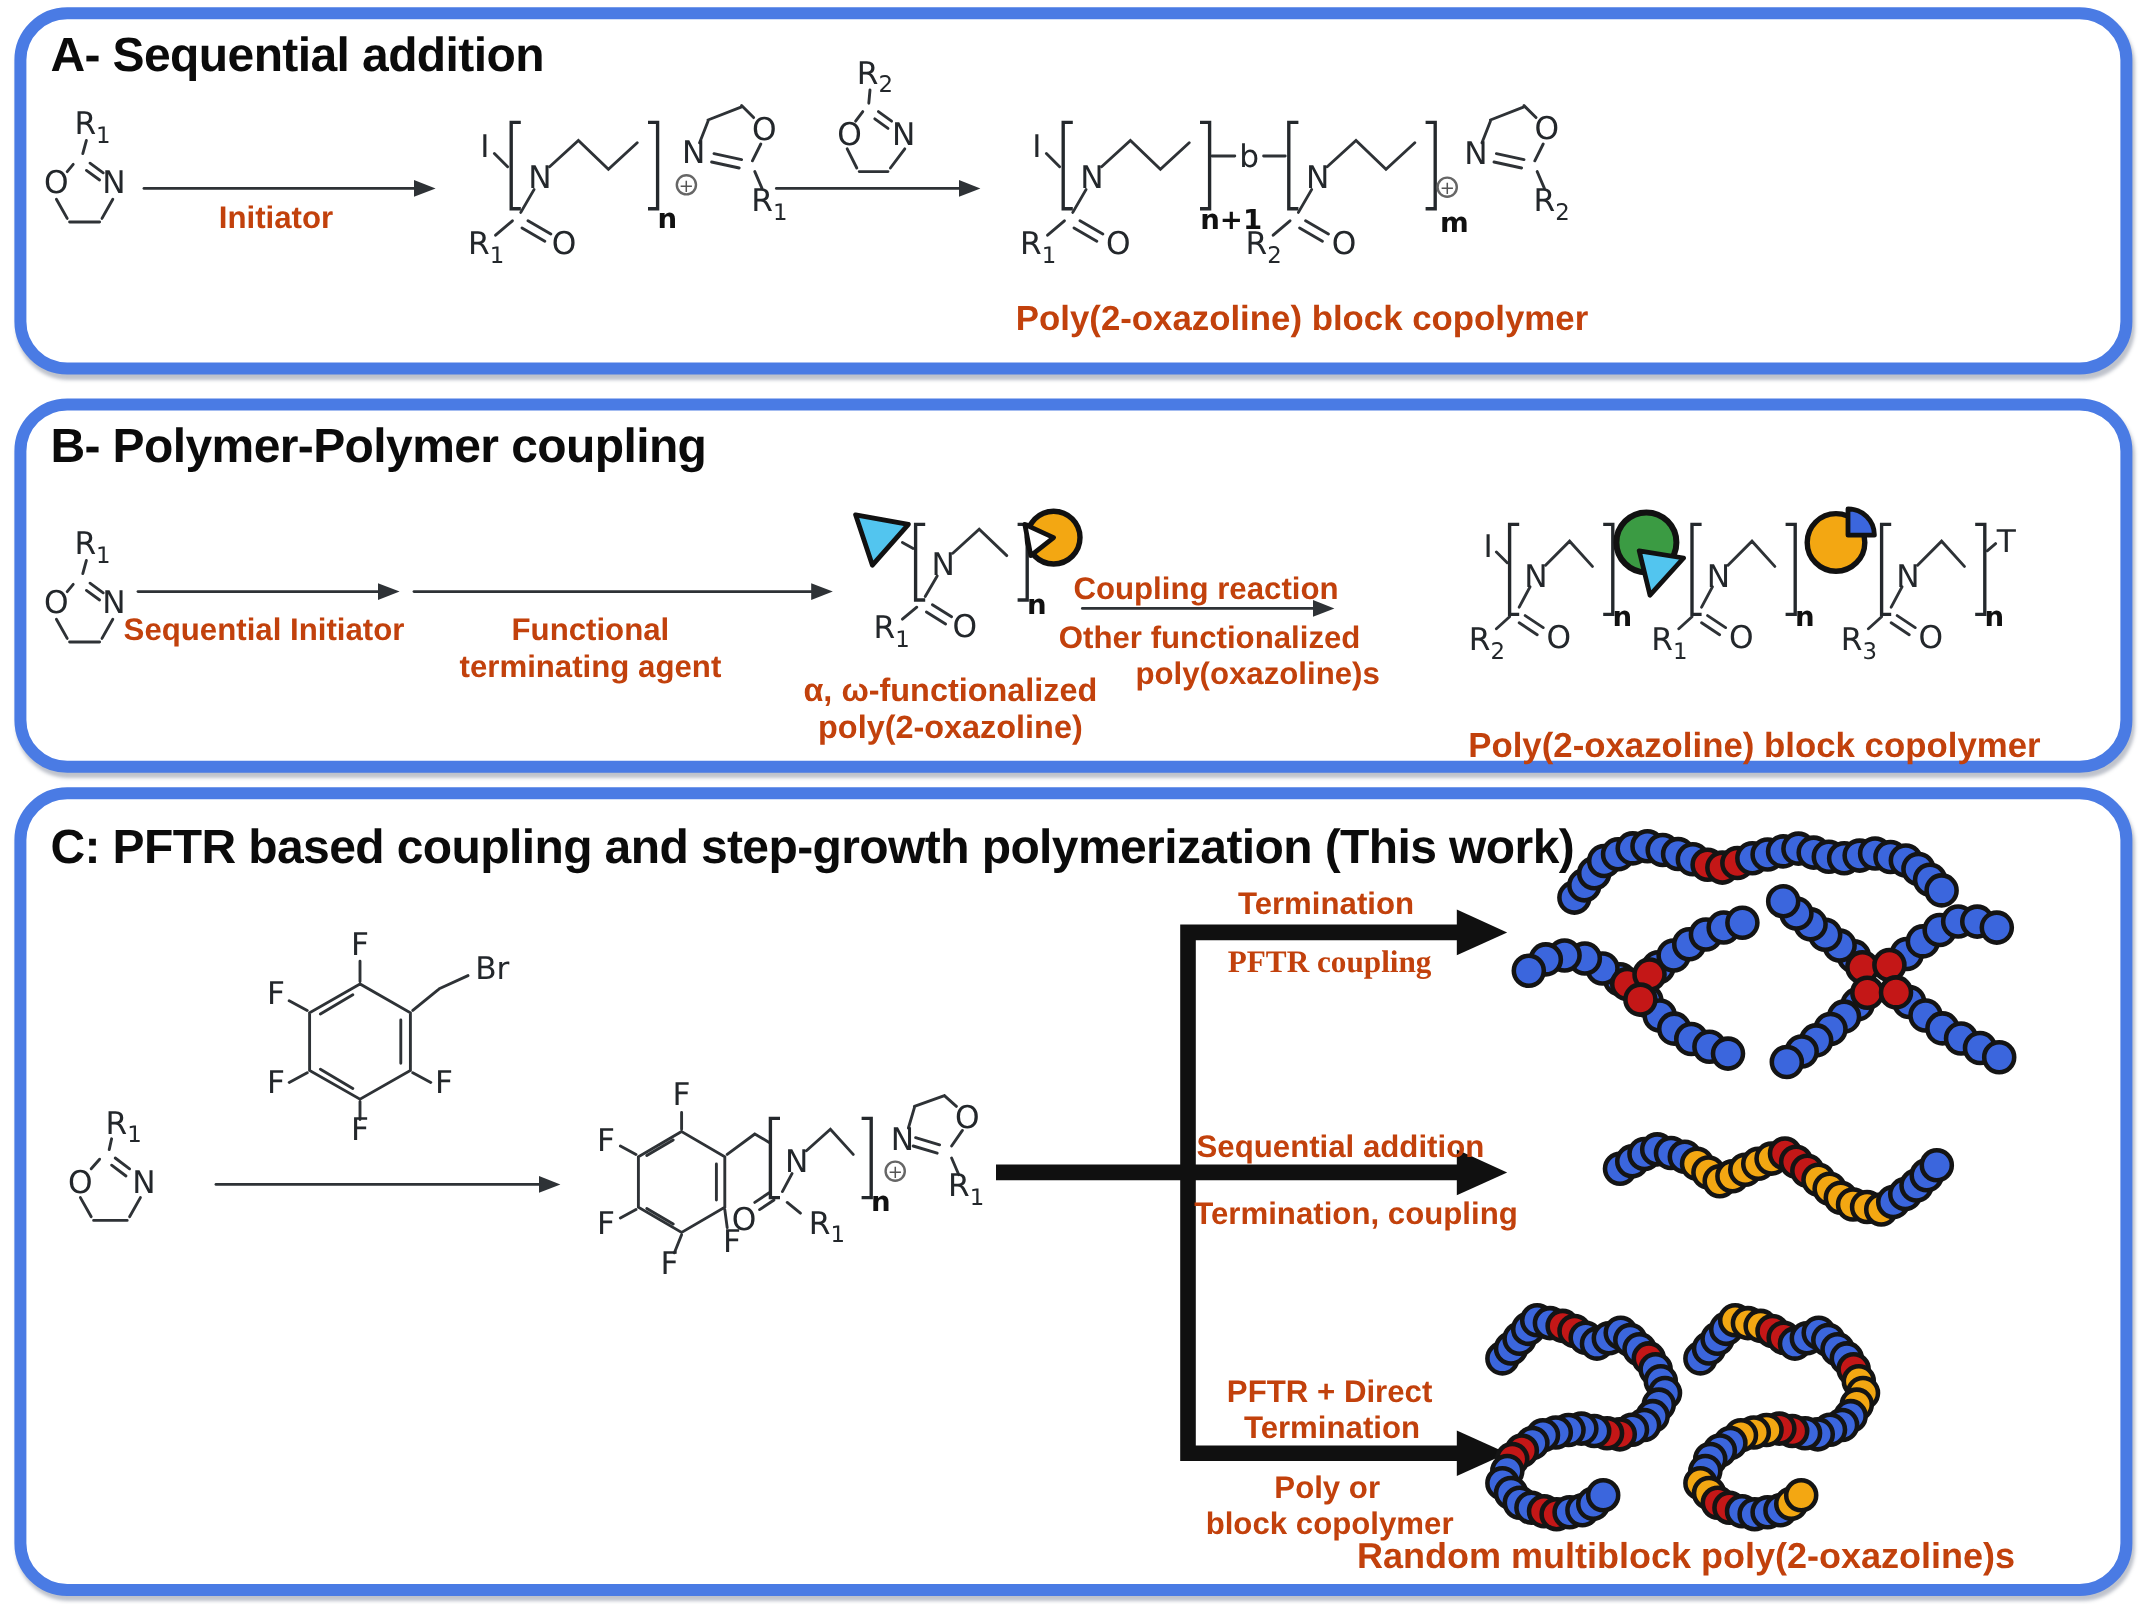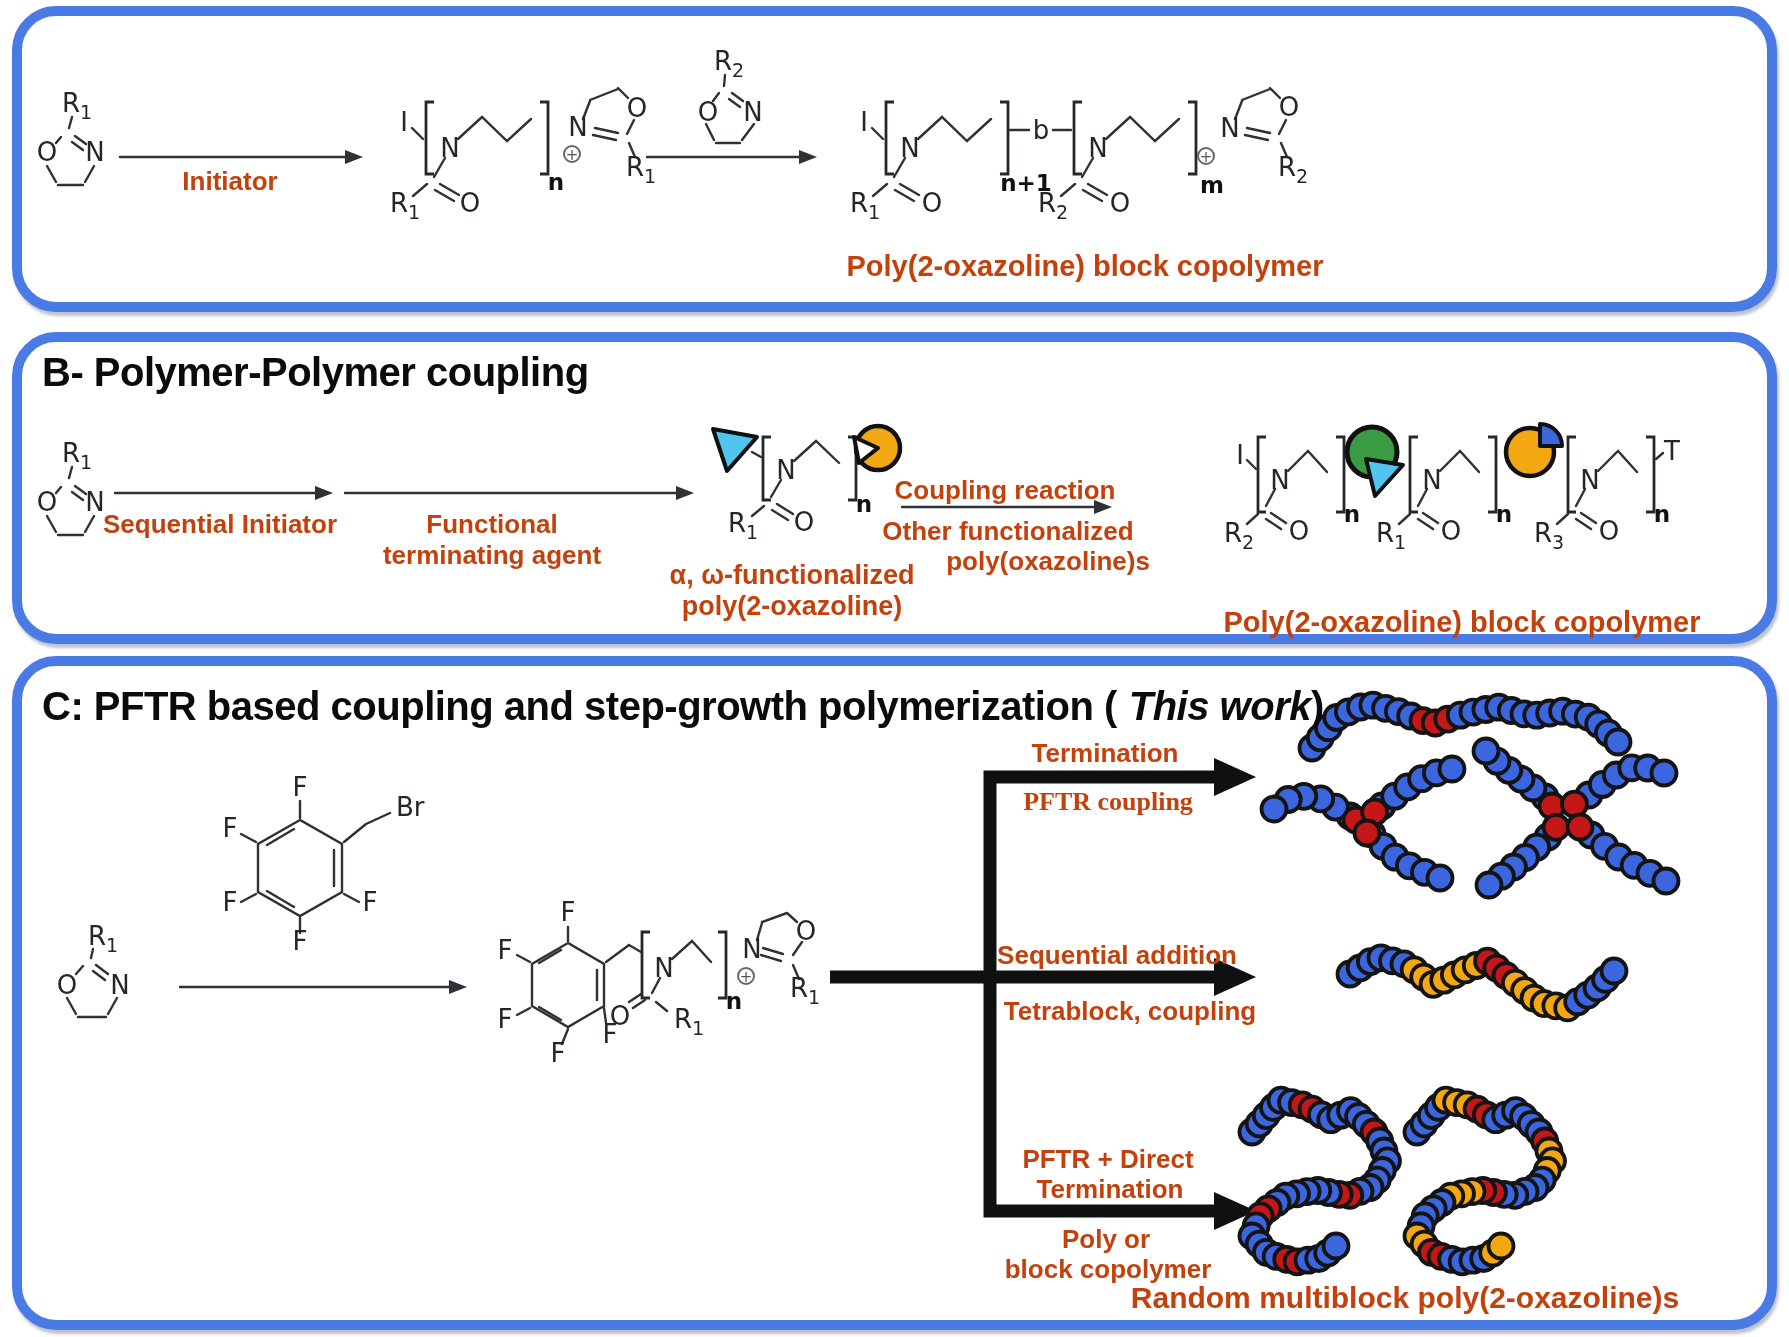--- a/index.html
+++ b/index.html
@@ -376,40 +376,41 @@
         <circle cx="1441.2" cy="1256.4" r="12.5" fill="#c41717" stroke="#141414" stroke-width="3.8"></circle>
         <circle cx="1451.7" cy="1259.3" r="12.5" fill="#3b66dd" stroke="#141414" stroke-width="3.8"></circle>
         <circle cx="1462.2" cy="1261.8" r="12.5" fill="#3b66dd" stroke="#141414" stroke-width="3.8"></circle>
         <circle cx="1473.0" cy="1260.2" r="12.5" fill="#3b66dd" stroke="#141414" stroke-width="3.8"></circle>
         <circle cx="1483.7" cy="1258.5" r="12.5" fill="#3b66dd" stroke="#141414" stroke-width="3.8"></circle>
         <circle cx="1492.7" cy="1253.1" r="12.5" fill="#f3a712" stroke="#141414" stroke-width="3.8"></circle>
         <circle cx="1501.0" cy="1246.0" r="12.5" fill="#f3a712" stroke="#141414" stroke-width="3.8"></circle>
       </g>
   </svg>
 
+  <div class="title" style="left:42px;top:24px;">A- Sequential addition</div>
   <div class="lbl f26" style="left:230px;top:166px;">Initiator</div>
   <div class="lbl f29" style="left:1085px;top:250px;">Poly(2-oxazoline) block copolymer</div>
 
   <div class="title" style="left:42px;top:350px;">B- Polymer-Polymer coupling</div>
   <div class="lbl f26" style="left:220px;top:509px;">Sequential Initiator</div>
   <div class="lbl f26" style="left:492px;top:509px;">Functional</div>
   <div class="lbl f26" style="left:492px;top:540px;">terminating agent</div>
   <div class="lbl f27" style="left:792px;top:560px;">α, ω-functionalized</div>
   <div class="lbl f27" style="left:792px;top:591px;">poly(2-oxazoline)</div>
   <div class="lbl f26" style="left:1005px;top:475px;">Coupling reaction</div>
   <div class="lbl f26" style="left:1008px;top:516px;">Other functionalized</div>
   <div class="lbl f26" style="left:1008px;top:546px;margin-left:40px;">poly(oxazoline)s</div>
   <div class="lbl f29" style="left:1462px;top:606px;">Poly(2-oxazoline) block copolymer</div>
 
-  <div class="title" style="left:42px;top:684px;"><span>C: PFTR based coupling and step-growth polymerization (</span><span style="font-style:italic;margin-left:12px;">This work</span><span>)</span></div>
+  <div class="title" style="left:42px;top:684px;"><span>C: PFTR based coupling and step-growth polymerization (</span><span style="">This work</span><span>)</span></div>
 
   <div class="lbl f26" style="left:1105px;top:738px;">Termination</div>
   <div class="lbl f26" style="left:1108px;top:787px;font-family:Liberation Serif, serif;">PFTR coupling</div>
   <div class="lbl f26" style="left:1117px;top:940px;">Sequential addition</div>
-  <div class="lbl f26" style="left:1130px;top:996px;">Tetrablock, coupling</div>
+  <div class="lbl f26" style="left:1130px;top:996px;">Termination, coupling</div>
   <div class="lbl f26" style="left:1108px;top:1144px;">PFTR + Direct</div>
   <div class="lbl f26" style="left:1110px;top:1174px;">Termination</div>
   <div class="lbl f26" style="left:1106px;top:1224px;">Poly or</div>
   <div class="lbl f26" style="left:1108px;top:1254px;">block copolymer</div>
 
   <div class="lbl f30" style="left:1405px;top:1281px;">Random multiblock poly(2-oxazoline)s</div>
 
 </div>
 
 </body></html>

